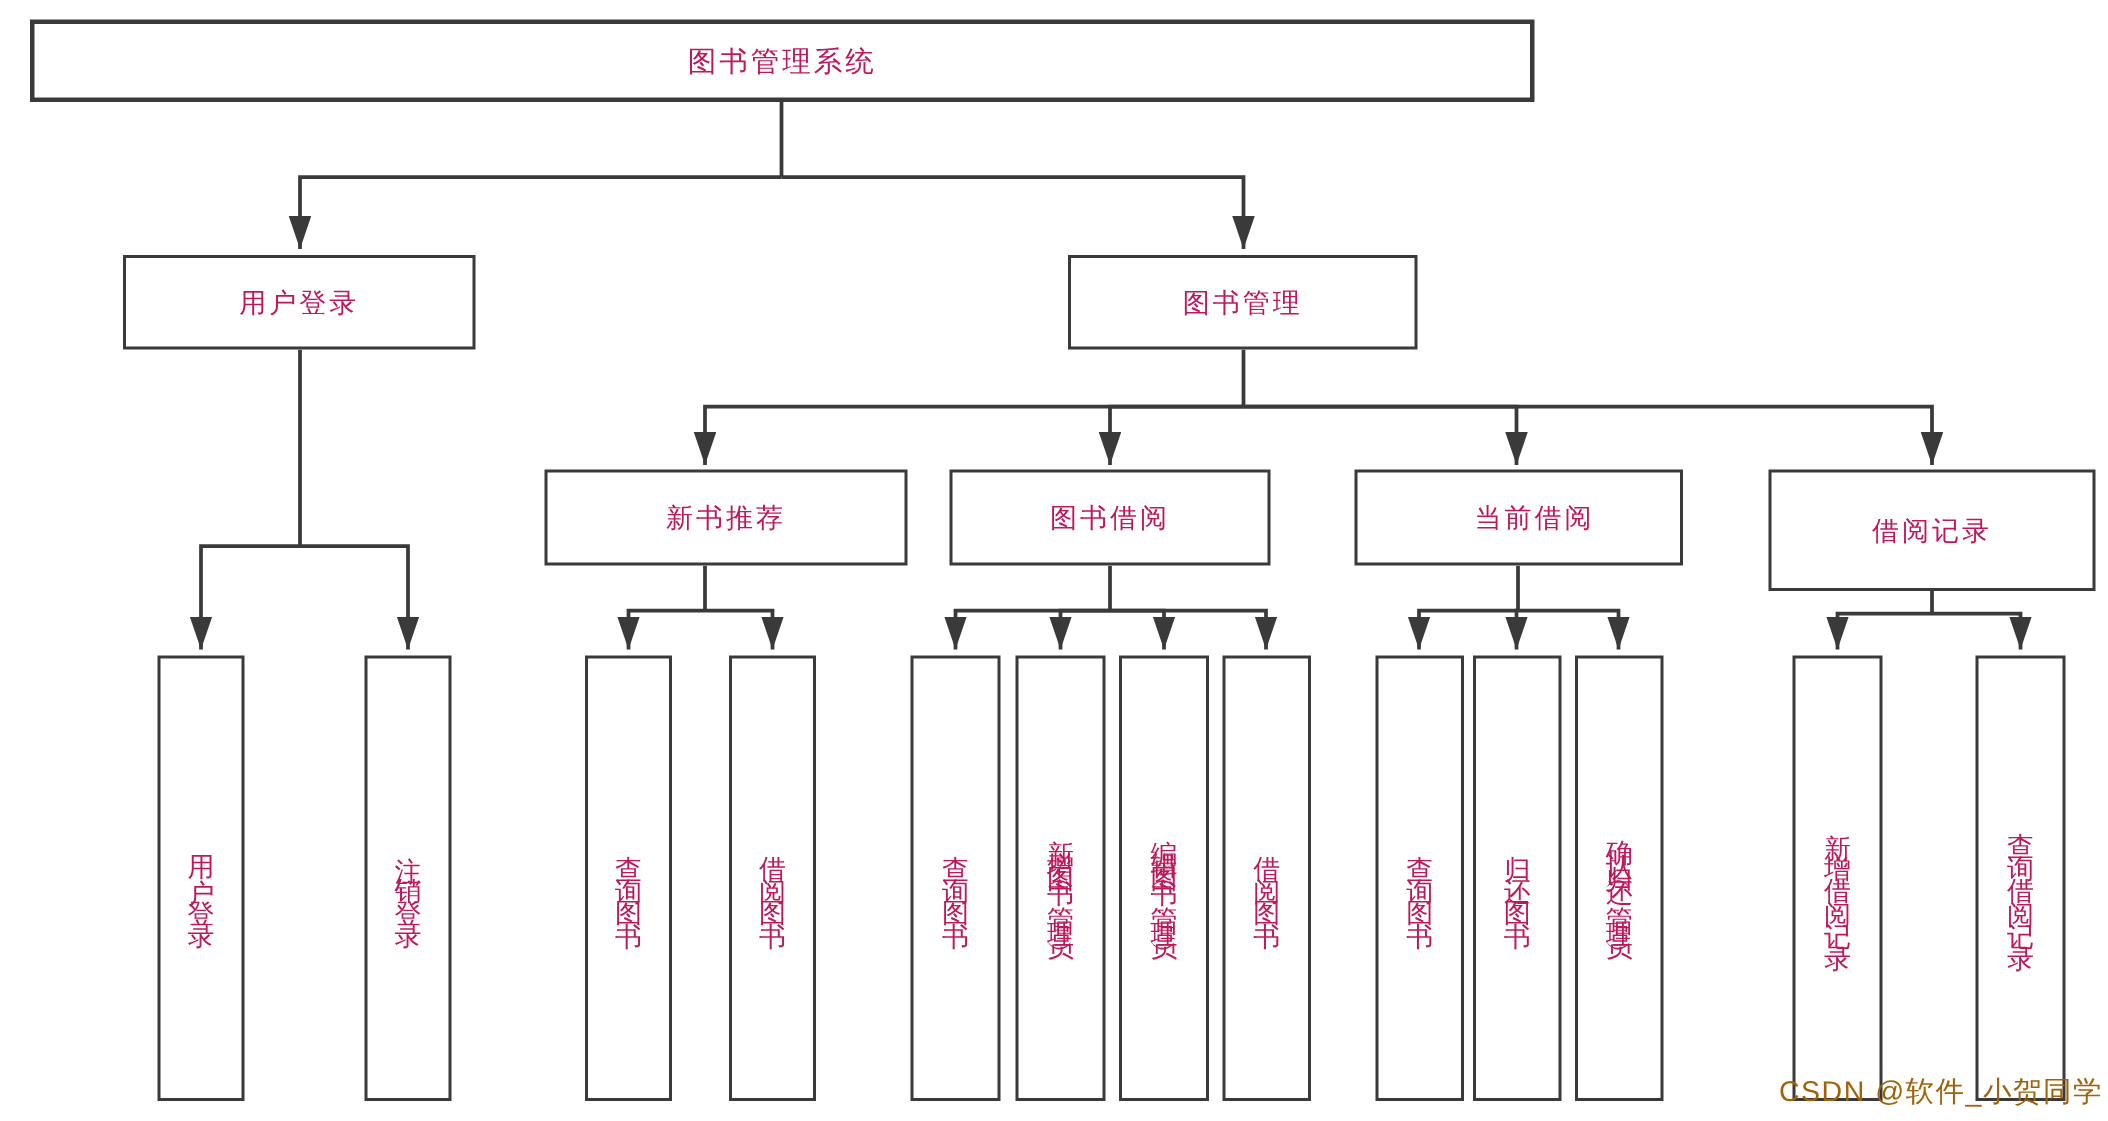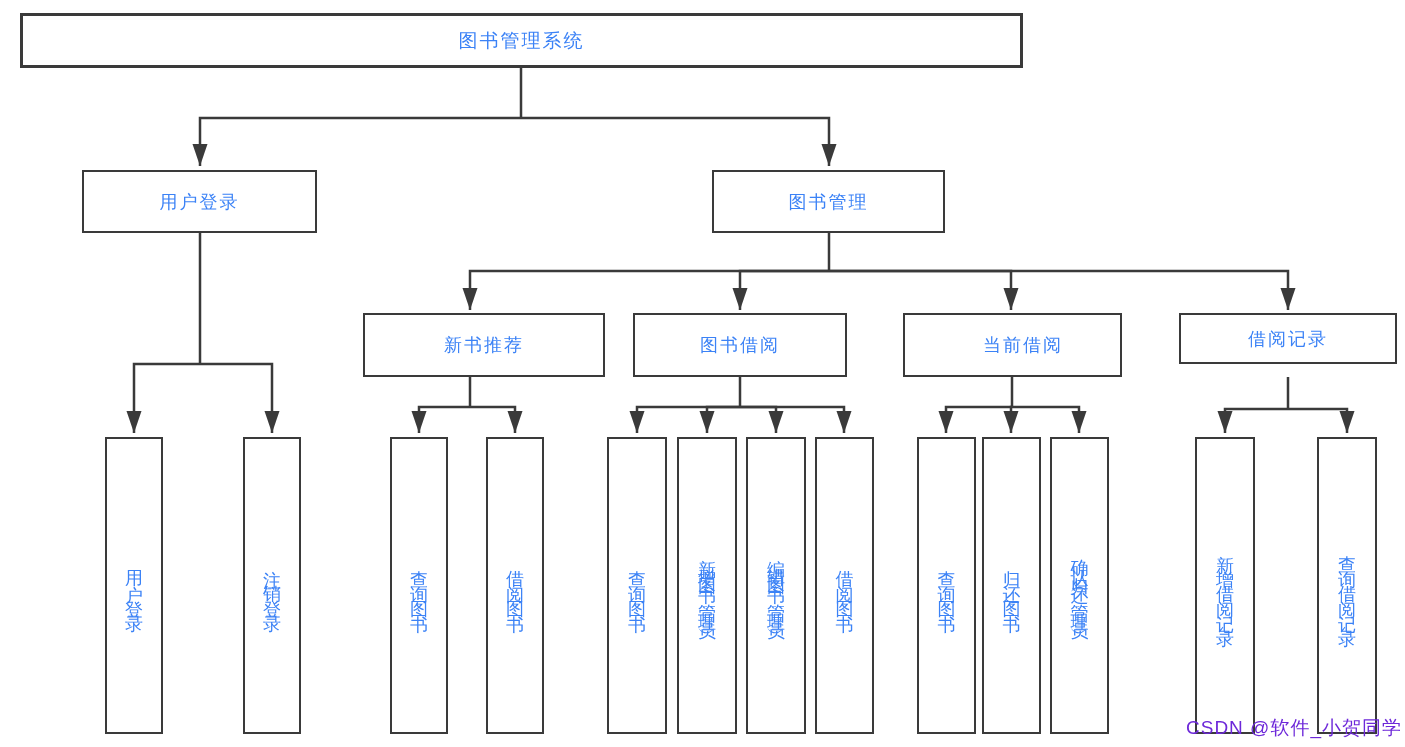--- a/index.html
+++ b/index.html
@@ -20,21 +20,21 @@
     left: 0; top: 0;
     width: 1405px;
     height: 747px;
     z-index: 1;
   }
   .node {
     position: absolute;
     box-sizing: border-box;
     border: 2px solid #3a3a3a;
     background: #ffffff;
-    color: #3b82f6;
+    color: #be185d;
     display: flex;
     align-items: center;
     justify-content: center;
     z-index: 2;
     font-size: 18px;
     letter-spacing: 2px;
     white-space: nowrap;
   }
   .node.root {
     border-width: 3px;
@@ -49,21 +49,21 @@
   }
   .leaf.long {
     letter-spacing: 9px;
   }
   #watermark {
     position: absolute;
     left: 1186px;
     top: 715px;
     z-index: 3;
     font-size: 19px;
-    color: #6d28d9;
+    color: #a16207;
     letter-spacing: 1px;
     white-space: nowrap;
   }
 </style>
 </head>
 <body>
 
 <div id="stage">
 
   <svg id="connectors" viewBox="0 0 1405 747" xmlns="http://www.w3.org/2000/svg">
@@ -103,21 +103,21 @@
   </svg>
 
   <div class="node root" style="left:20px; top:13px; width:1003px; height:55px;">图书管理系统</div>
 
   <div class="node" style="left:82px; top:170px; width:235px; height:63px;">用户登录</div>
   <div class="node" style="left:712px; top:170px; width:233px; height:63px;">图书管理</div>
 
   <div class="node" style="left:363px; top:313px; width:242px; height:64px;">新书推荐</div>
   <div class="node" style="left:633px; top:313px; width:214px; height:64px;">图书借阅</div>
   <div class="node" style="left:903px; top:313px; width:219px; height:64px;padding-left:21px;">当前借阅</div>
-  <div class="node" style="left:1179px; top:313px; width:218px; height:51px;">借阅记录</div>
+  <div class="node" style="left:1179px; top:313px; width:218px; height:81px;">借阅记录</div>
 
   <div class="node leaf" style="left:105px; top:437px; width:58px; height:297px;">用户登录</div>
   <div class="node leaf" style="left:243px; top:437px; width:58px; height:297px;">注销登录</div>
 
   <div class="node leaf" style="left:390px; top:437px; width:58px; height:297px;">查询图书</div>
   <div class="node leaf" style="left:486px; top:437px; width:58px; height:297px;">借阅图书</div>
 
   <div class="node leaf" style="left:607px; top:437px; width:60px; height:297px;">查询图书</div>
   <div class="node leaf long" style="left:677px; top:437px; width:60px; height:297px;">新增图书（管理员）</div>
   <div class="node leaf long" style="left:746px; top:437px; width:60px; height:297px;">编辑图书（管理员）</div>

